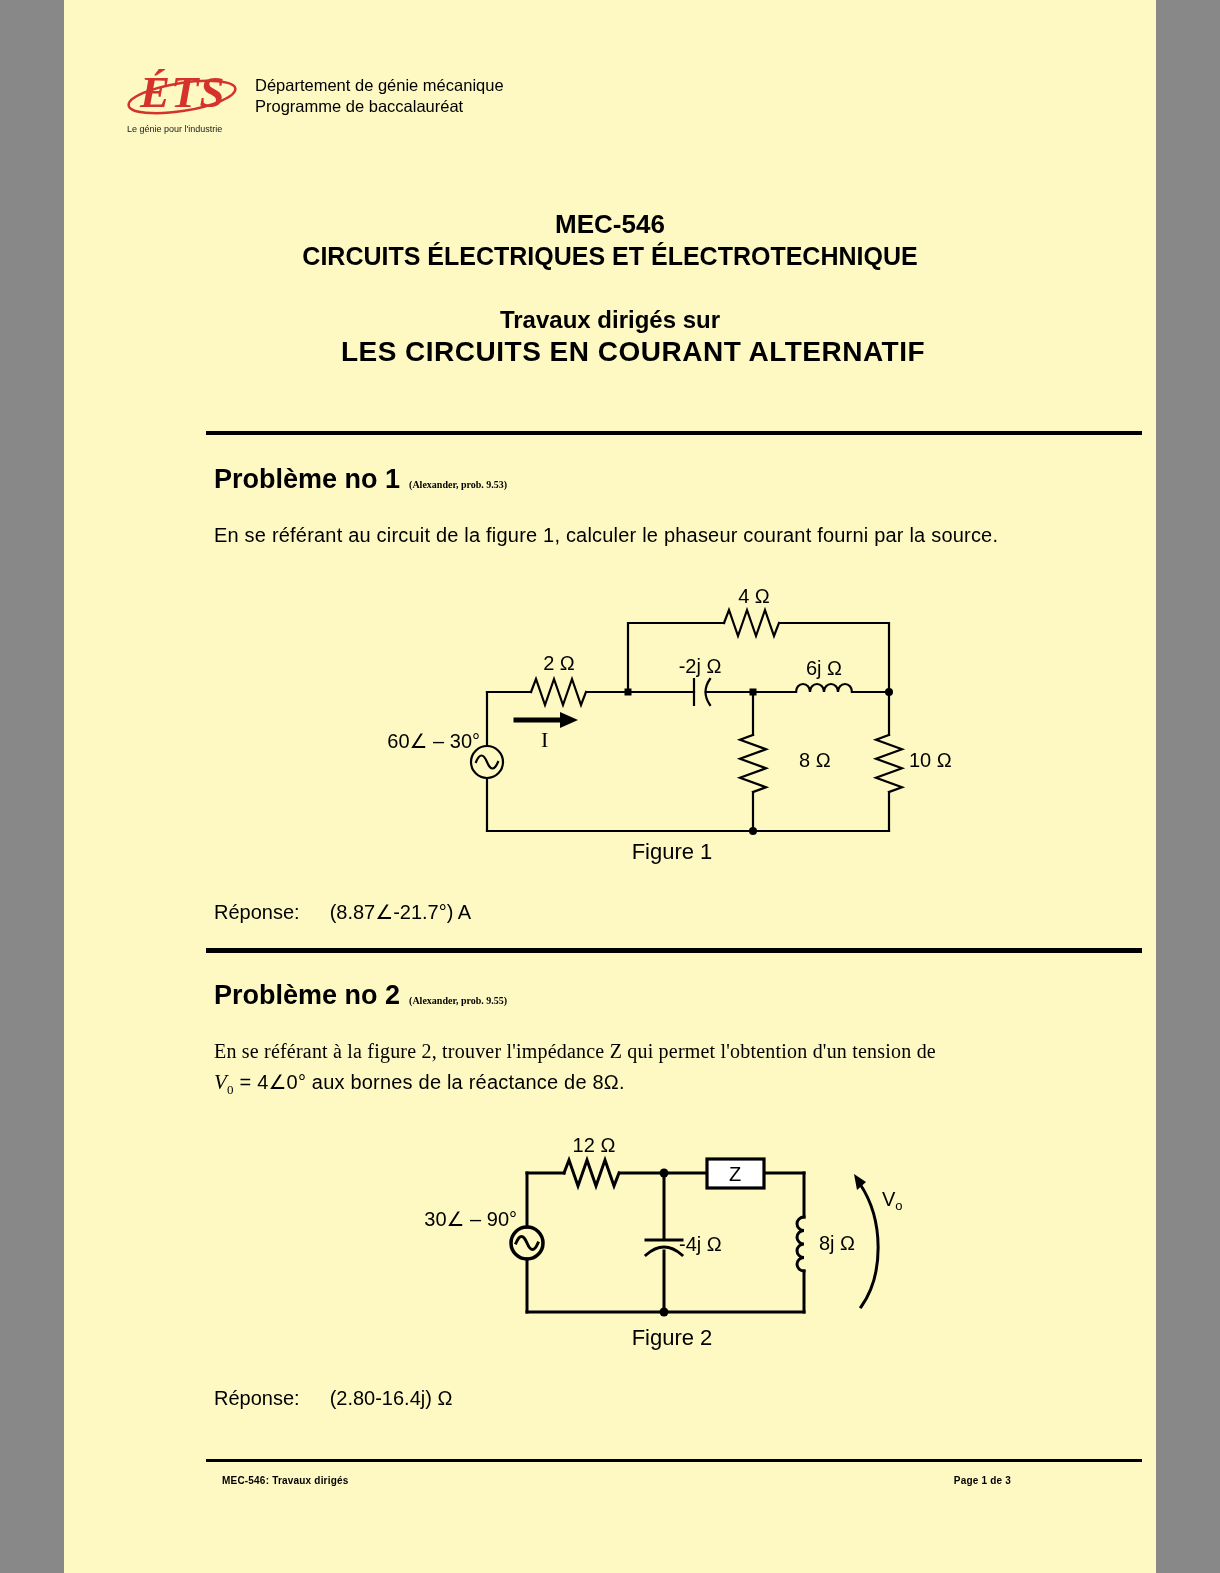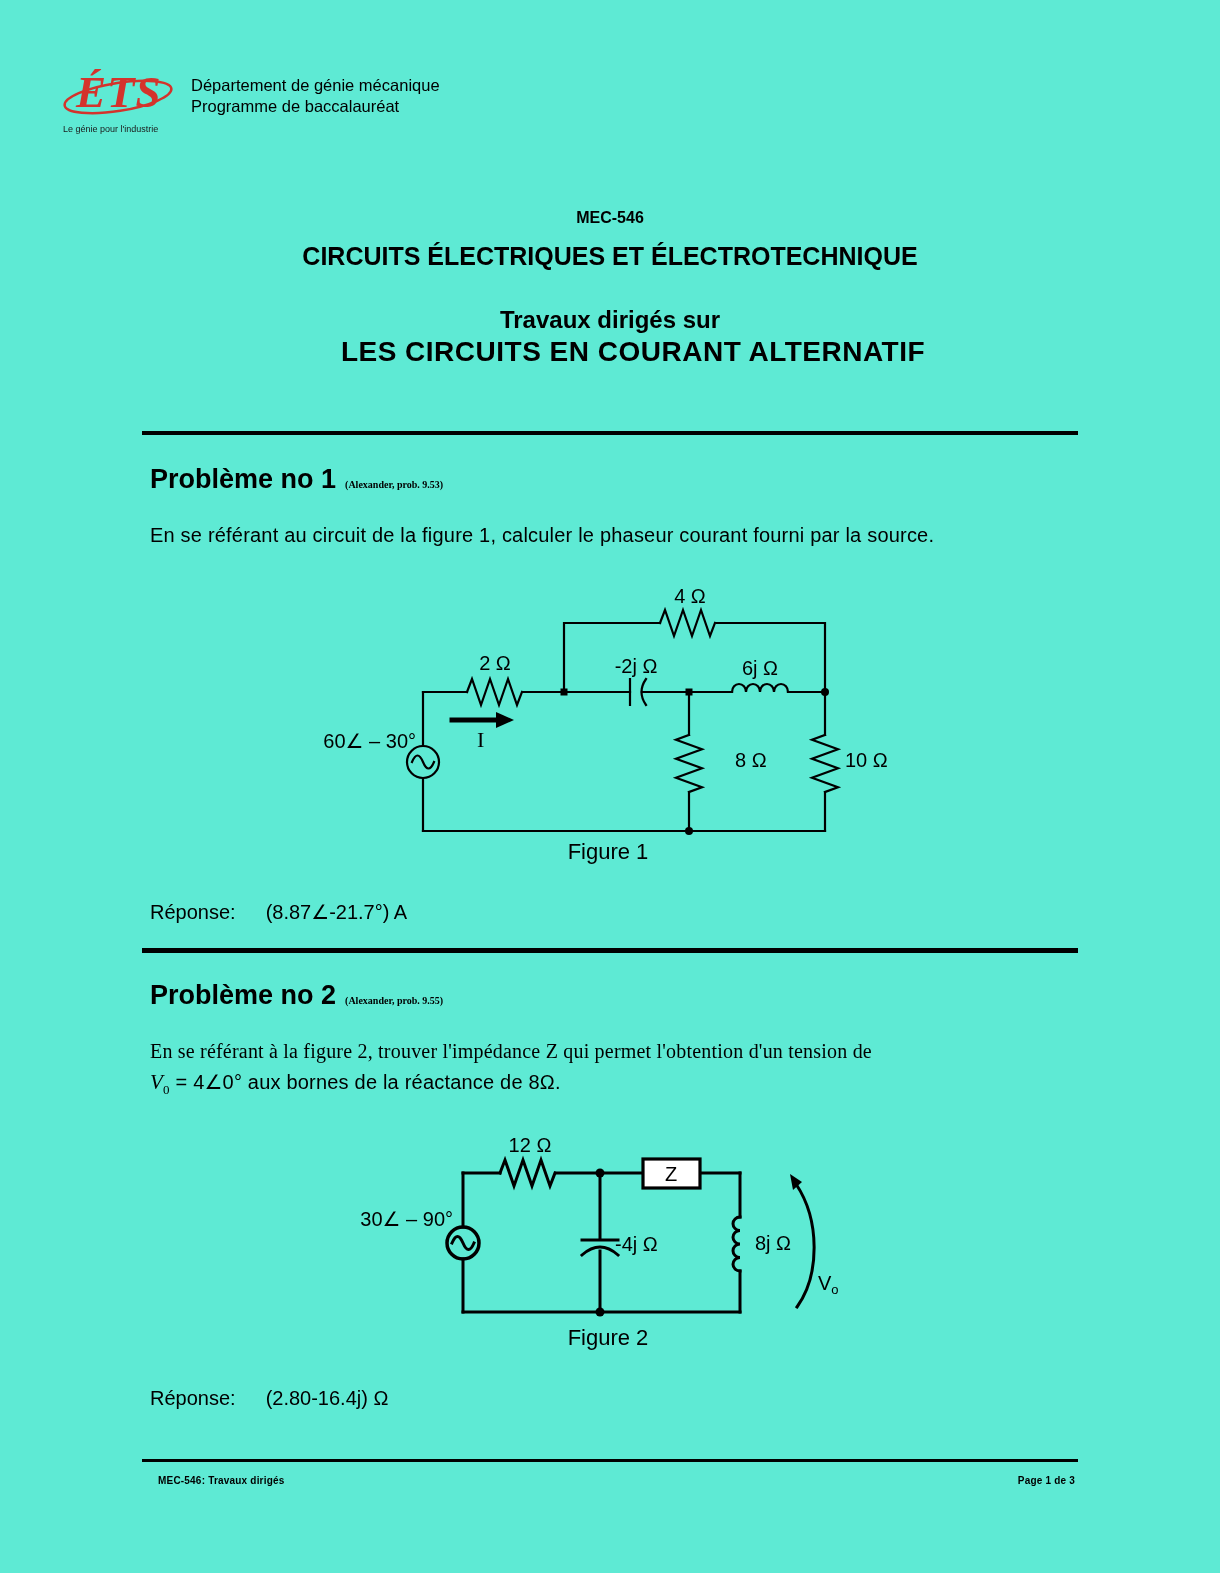--- a/index.html
+++ b/index.html
@@ -1,20 +1,20 @@
 <!DOCTYPE html>
 <html><head>
 <meta charset="utf-8">
 <style>
   html,body{margin:0;padding:0;background:#888;}
   .page{
     position:relative;
-    width:1220px;height:1573px;
+    width:1092px;height:1573px;
     margin:0 auto;
-    background:#5eead4;
+    background:#fef9c3;
     font-family:"Liberation Sans", sans-serif;
     color:#000;
     overflow:hidden;
   }
   .abs{position:absolute;}
   .centerline{position:absolute;left:0;width:100%;text-align:center;font-weight:bold;}
   .rule{position:absolute;left:142px;width:936px;background:#000;}
   .body-text{position:absolute;font-size:20px;letter-spacing:.2px;white-space:nowrap;}
   .prob-head{position:absolute;font-size:27px;font-weight:bold;white-space:nowrap;}
   .prob-ref{font-family:"Liberation Serif", serif;font-weight:bold;font-size:10px;margin-left:9px;letter-spacing:0;}
@@ -42,21 +42,21 @@
   <svg class="abs" style="left:60px;top:62px;" width="115" height="80" viewBox="0 0 115 80">
     <ellipse cx="58" cy="35" rx="54" ry="14" fill="none" stroke="#d4332c" stroke-width="2.5" transform="rotate(-9 58 35)"></ellipse>
   </svg>
   <div class="logo-ets" style="left:76px;top:66px;color:#d4332c;">ÉTS</div>
   <div class="logo-tag" style="left:63px;top:124px;">Le génie pour l'industrie</div>
   <div class="dept" style="left:175px;top:75px;margin-left:16px;">
     <div>Département de génie mécanique</div>
     <div>Programme de baccalauréat</div>
   </div>
 
-  <div class="centerline" style="top:209px;font-size:16px;">MEC-546</div>
+  <div class="centerline" style="top:209px;font-size:26px;">MEC-546</div>
   <div class="centerline" style="top:242px;font-size:25px;">CIRCUITS ÉLECTRIQUES ET ÉLECTROTECHNIQUE</div>
   <div class="centerline" style="top:306px;font-size:24px;">Travaux dirigés sur</div>
   <div class="centerline" style="top:336px;font-size:28px;letter-spacing:.5px;padding-left:23px;">LES CIRCUITS EN COURANT ALTERNATIF</div>
 
   <div class="rule" style="top:431px;height:4px;"></div>
 
   <div class="prob-head" style="left:150px;top:464px;">
     <span>Problème no 1</span><span class="prob-ref">(Alexander, prob. 9.53)</span>
   </div>
   <div class="body-text" style="left:150px;top:524px;">En se référant au circuit de la figure 1, calculer le phaseur courant fourni par la source.</div>
@@ -145,21 +145,21 @@
 
     <path d="M357,177 C380,145 380,90 356,54"></path>
     <polygon points="350,44 362,52 353,60" fill="#000" stroke="none"></polygon>
   </svg>
 
   <div class="clabel" style="left:530px;top:1134px;">12 Ω</div>
   <div class="clabel" style="left:671px;top:1163px;">Z</div>
   <div class="clabel" style="left:615px;top:1233px;transform:none;">-4j Ω</div>
   <div class="clabel" style="left:755px;top:1232px;transform:none;">8j Ω</div>
   <div class="clabel-right" style="left:453px;top:1207px;">30∠ – 90°</div>
-  <div class="clabel" style="left:818px;top:1272px;transform:none;">
+  <div class="clabel" style="left:818px;top:1188px;transform:none;">
     <span>V</span><span class="vo-sub">o</span>
   </div>
   <div class="figcap" style="left:608px;top:1325px;">Figure 2</div>
 
   <div class="answer-line" style="left:150px;top:1381px;">
     <span>Réponse:</span><span class="ans">(2.80-16.4j) Ω</span>
   </div>
 
   <div class="rule" style="top:1459px;height:3px;"></div>
   <div class="footer-text" style="left:150px;top:1475px;">MEC-546: Travaux dirigés</div>

